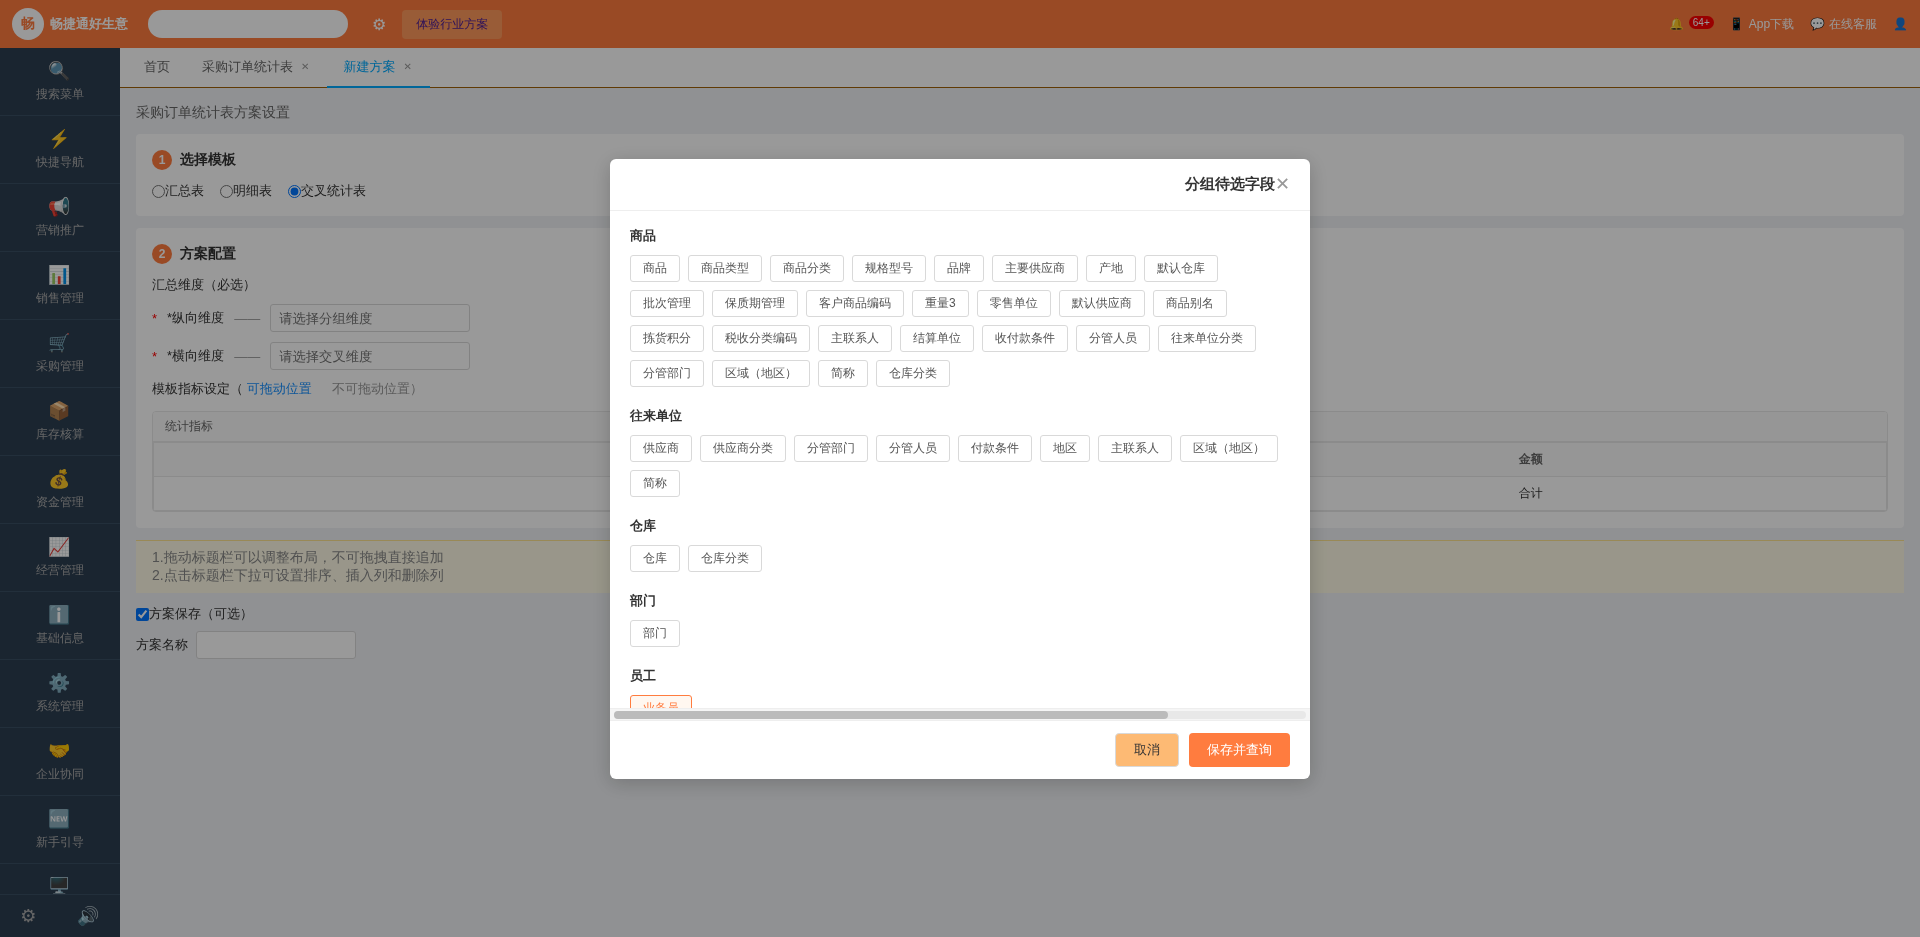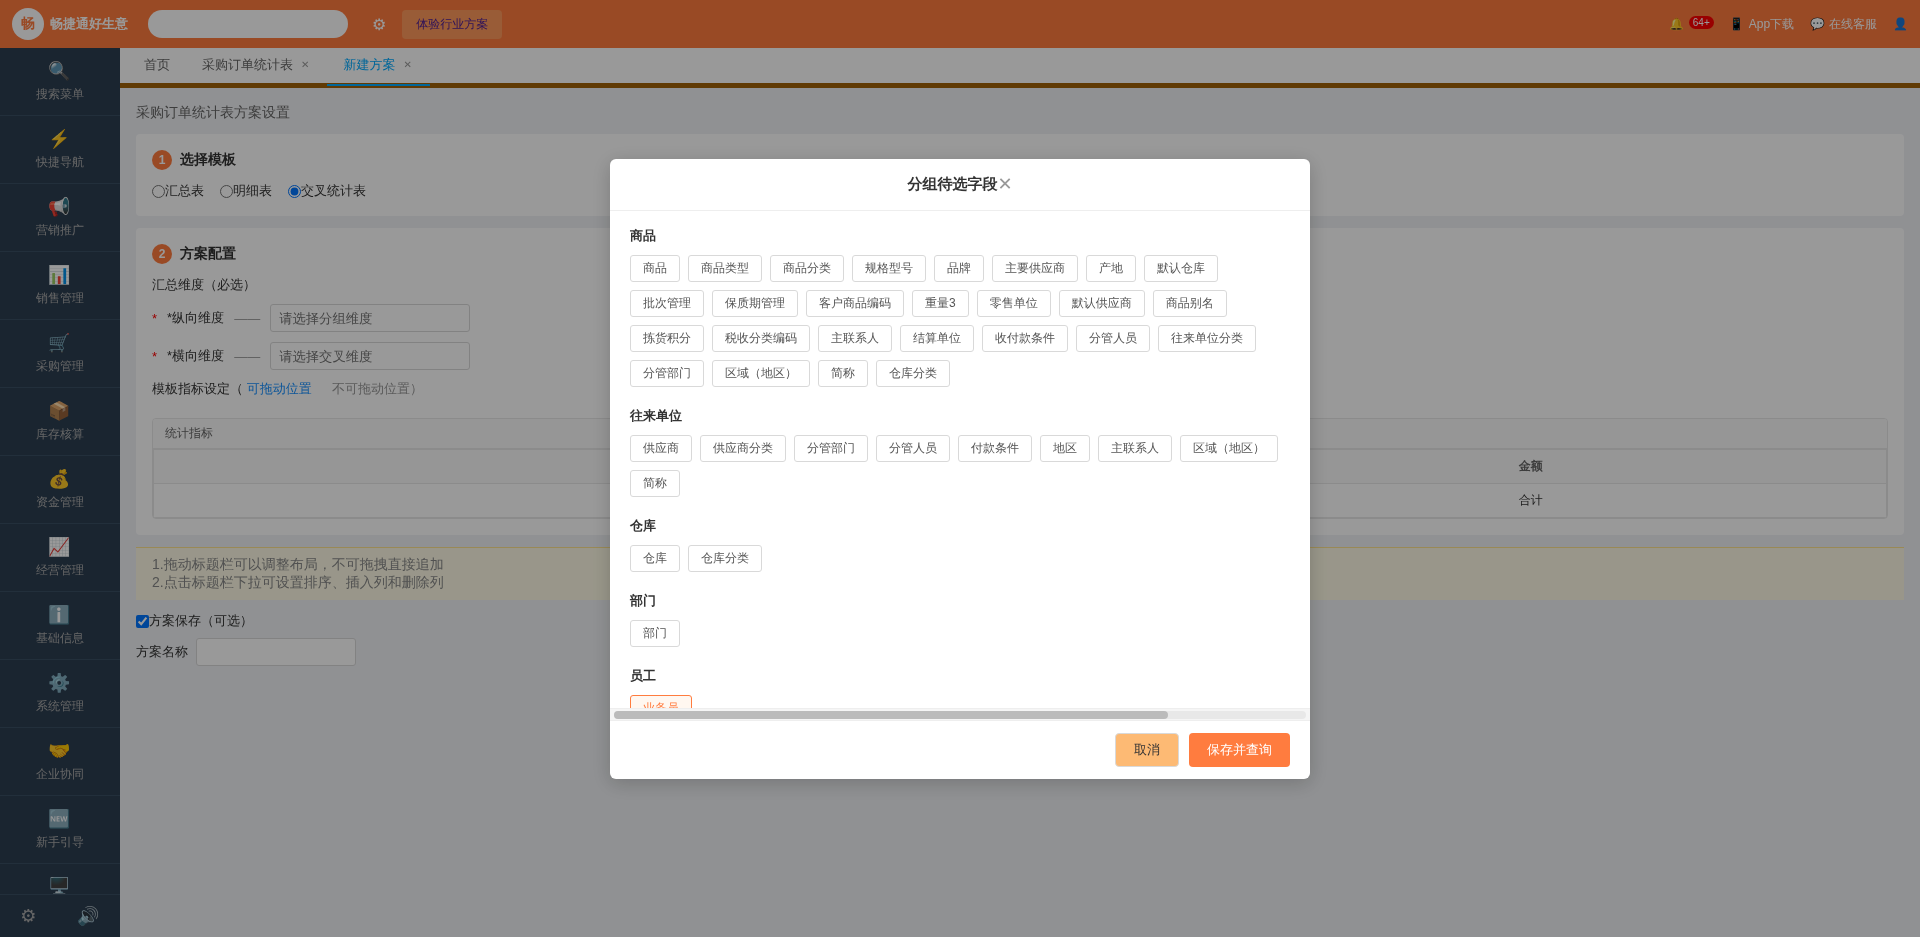--- a/index.html
+++ b/index.html
@@ -83,21 +83,21 @@
       display: flex;
       align-items: center;
       gap: 4px;
       cursor: pointer;
     }
 
     
     .tab-bar {
       height: 40px;
       background: #fff;
-      border-bottom: 5px solid #a16207;
+      border-bottom: 1px solid #a16207;
       display: flex;
       align-items: center;
       padding: 0 8px;
       position: fixed;
       top: 48px; left: 120px; right: 0;
       z-index: 99;
     }
     .tab-item {
       height: 40px;
       display: flex;
@@ -230,22 +230,22 @@
       border-radius: 6px;
       width: 700px;
       max-height: 620px;
       display: flex;
       flex-direction: column;
       box-shadow: 0 4px 20px rgba(0,0,0,0.2);
     }
     .modal-header {
       display: flex;
       align-items: center;
-      justify-content: center;
-      padding: 16px 36px;
+      justify-content: flex-end;
+      padding: 16px 20px;
       border-bottom: 1px solid #eee;
       flex-shrink: 0;
     }
     .modal-title {
       font-size: 15px;
       font-weight: bold;
       color: #333;
     }
     .modal-close {
       cursor: pointer;
@@ -338,21 +338,21 @@
       padding: 8px 16px;
       font-size: 14px;
       color: #888;
     }
 
     
     .stat-table {
       border: 1px solid #e8e8e8;
       border-radius: 4px;
       overflow: hidden;
-      margin-top: 20px;
+      margin-top: 13px;
     }
     .stat-table table {
       width: 100%;
       border-collapse: collapse;
     }
     .stat-table th, .stat-table td {
       border: 1px solid #e8e8e8;
       padding: 8px 12px;
       font-size: 12px;
       text-align: center;

